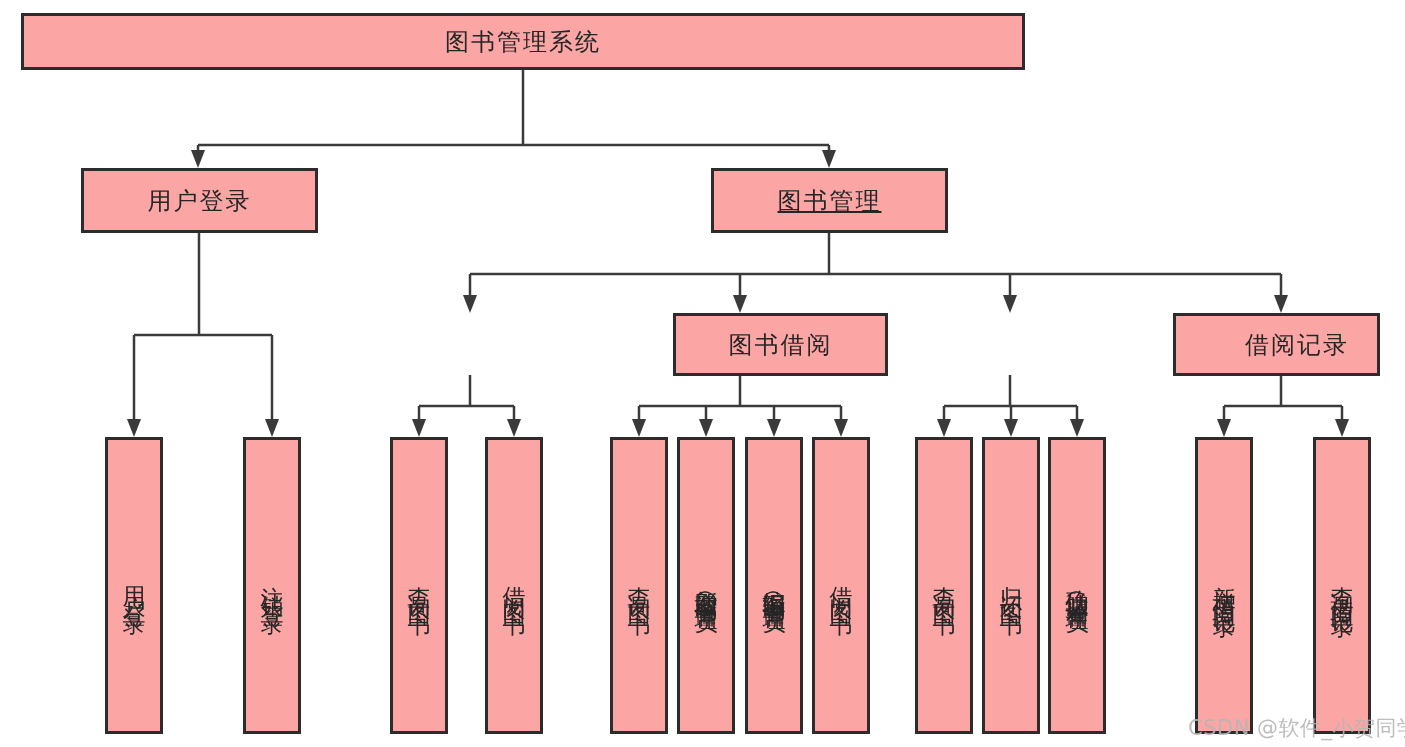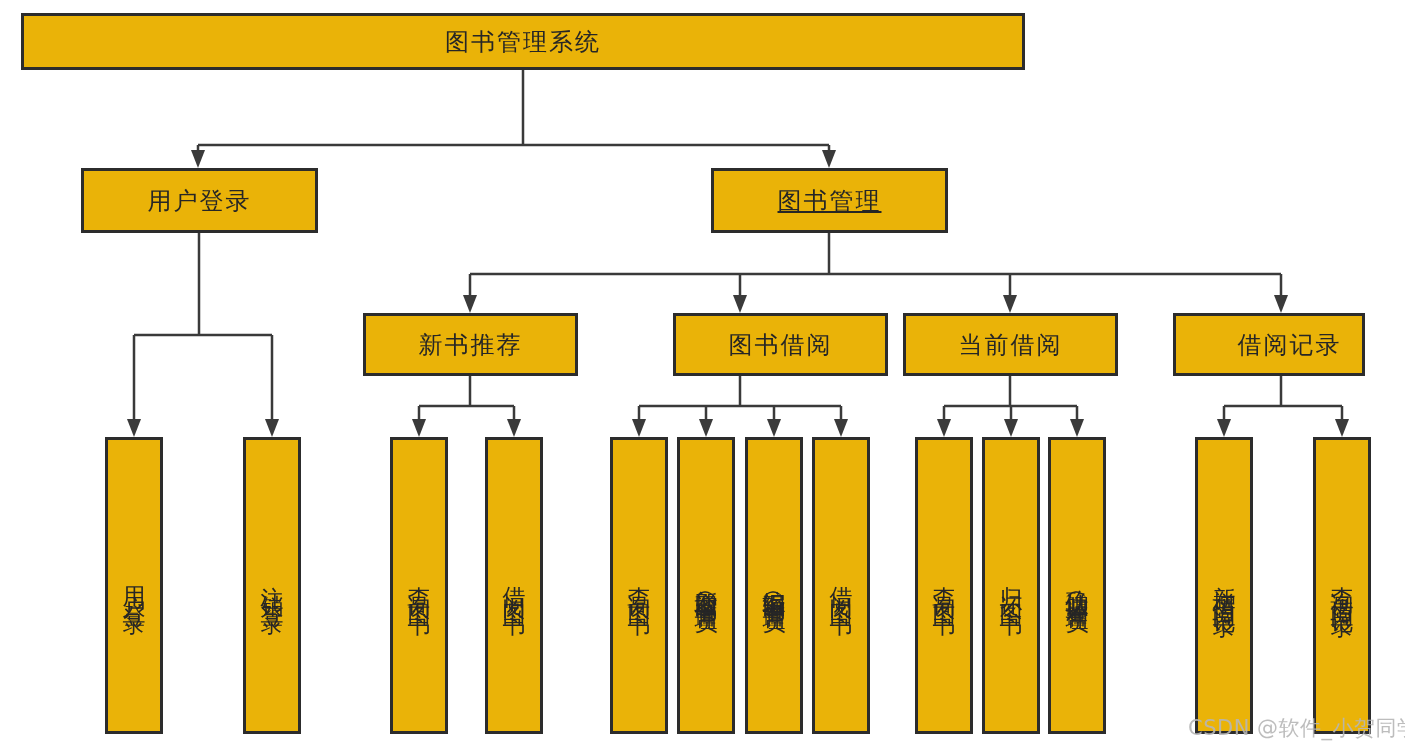--- a/index.html
+++ b/index.html
@@ -4,21 +4,21 @@
 <style>
   html,body{margin:0;padding:0;background:#ffffff;}
   .canvas{
     position:relative;width:1405px;height:747px;background:#ffffff;
     font-family:"DejaVu Sans","Liberation Sans",sans-serif;overflow:hidden;
   }
   svg.connectors{position:absolute;left:0;top:0;z-index:1;}
   svg.connectors path{stroke:#3a3a3a;stroke-width:2.5;fill:none;}
   svg.connectors polygon{fill:#3a3a3a;stroke:none;}
   .box{
-    position:absolute;box-sizing:border-box;background:#eab308;
+    position:absolute;box-sizing:border-box;background:#fca5a5;
     border:3px solid #2c2c2c;display:flex;align-items:center;justify-content:center;
     color:#262626;z-index:2;text-align:center;
   }
   .box-h{font-size:24px;letter-spacing:2px;}
   .lv1{left:21px;top:13px;width:1004px;height:57px;}
   .lv2{top:168px;width:237px;height:65px;}
   .lv3{top:313px;width:215px;height:63px;}
   .leaf{
     top:437px;width:58px;height:297px;
     writing-mode:vertical-rl;text-orientation:mixed;
@@ -77,24 +77,22 @@
       <polygon points="1217,419 1231,419 1224,437"></polygon>
       <polygon points="1335,419 1349,419 1342,437"></polygon>
     </g>
   </svg>
 
   <div class="box box-h lv1">图书管理系统</div>
 
   <div class="box box-h lv2" style="left:81px;">用户登录</div>
   <div class="box box-h lv2" style="left:711px;text-decoration:underline;">图书管理</div>
 
-  <div class="box box-h lv3" style="left:363px;">新书推荐</div>
   <div class="box box-h lv3" style="left:633px;margin-left:40px;">图书借阅</div>
-  <div class="box box-h lv3" style="left:903px;">当前借阅</div>
-  <div class="box box-h lv3" style="left:1173px;width:192px;padding-left:41px;">借阅记录</div>
+  <div class="box box-h lv3" style="left:1173px;width:207px;padding-left:41px;">借阅记录</div>
 
   <div class="box leaf" style="left:105px;">用户登录</div>
   <div class="box leaf" style="left:243px;">注销登录</div>
 
   <div class="box leaf" style="left:390px;">查询图书</div>
   <div class="box leaf" style="left:485px;">借阅图书</div>
 
   <div class="box leaf" style="left:610px;">查询图书</div>
   <div class="box leaf long" style="left:677px;">新增图书（管理员）</div>
   <div class="box leaf long" style="left:745px;">编辑图书（管理员）</div>

